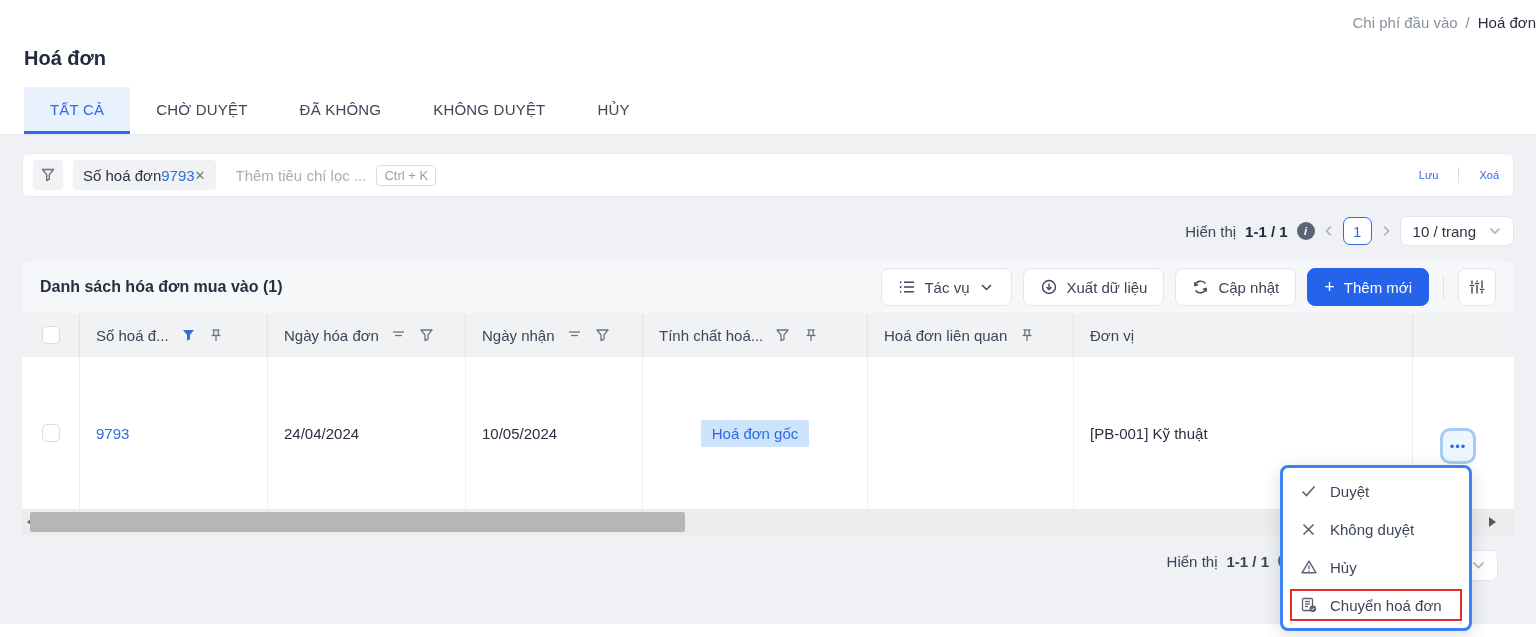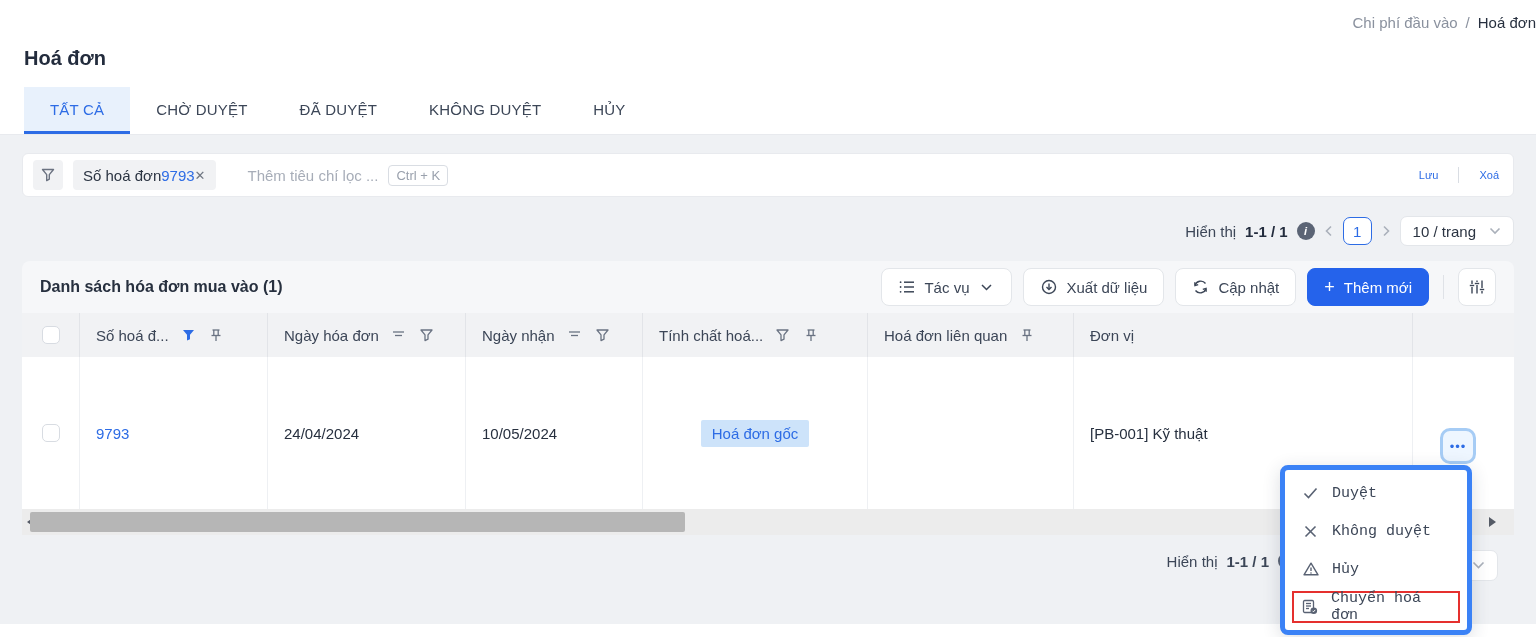--- a/index.html
+++ b/index.html
@@ -21,21 +21,21 @@
 
   
   .filter-bar { background:#fff; border:1px solid #e8eaee; border-radius:6px; height:44px;
                 display:flex; align-items:center; padding:0 14px 0 10px; }
   .funnel-btn { width:30px; height:30px; background:#f1f2f4; border-radius:4px; display:flex;
                 align-items:center; justify-content:center; cursor:pointer; }
   .chip { margin-left:10px; background:#f1f2f4; border-radius:4px; height:30px; display:flex;
           align-items:center; gap:0; padding:0 10px; font-size:15px; color:#2b3442; }
   .chip .chip-value { color:#2d6ce5; }
   .chip .chip-close { color:#6f7682; font-size:13px; cursor:pointer; }
-  .filter-placeholder { margin-left:32px; color:#a7adb8; font-size:15px; }
+  .filter-placeholder { margin-left:20px; color:#a7adb8; font-size:15px; }
   .kbd { margin-left:10px; border:1px solid #d9dde3; border-radius:4px; padding:2px 7px;
          font-size:13px; color:#9aa1ad; background:#fff; }
   .filter-actions { margin-left:auto; display:flex; align-items:center; gap:20px; font-size:11px; }
   .filter-actions .link { color:#2d6ce5; cursor:pointer; }
   .v-divider { width:1px; height:16px; background:#d9dde3; }
 
   
   .pagination { display:flex; align-items:center; justify-content:flex-end; gap:9px;
                 margin-top:19px; font-size:15px; color:#3c4657; }
   .pagination b { color:#232c3d; }
@@ -89,40 +89,40 @@
                        gap:9px; font-size:15px; color:#3c4657; }
   .bottom-size-select { position:absolute; right:38px; top:550px; width:120px; height:31px; background:#fff;
                         border:1px solid #e3e6ea; border-radius:7px; display:flex; align-items:center;
                         justify-content:flex-end; padding-right:10px; z-index:1; }
 
   
   .more-btn { position:absolute; left:1440px; top:428px; width:36px; height:36px; border-radius:10px;
               background:#eef6ff; border:3px solid #a6ccf5; color:#2d6ce5; font-size:13px; letter-spacing:1px;
               display:flex; align-items:center; justify-content:center; cursor:pointer; z-index:5; }
   .context-menu { position:absolute; left:1280px; top:465px; width:192px; background:#fff; border-radius:8px;
-                  box-shadow:0 4px 18px rgba(40,50,70,.16); border:5px solid #3b82f6; padding:4px 0; z-index:10;font-family:Liberation Mono, monospace; }
+                  box-shadow:0 4px 18px rgba(40,50,70,.16); border:3px solid #3b82f6; padding:4px 0; z-index:10; }
   .menu-item { height:38px; display:flex; align-items:center; gap:13px; padding:0 17px; font-size:15px;
                color:#3c4657; cursor:pointer; }
   .menu-item.highlighted { margin:3px 7px; height:32px; padding:0 8px; border:2px solid #e5302e; }
   .mi-icon { display:flex; align-items:center; justify-content:center; width:17px; }
 </style>
 </head>
 <body>
 
 <div class="topbar">
   <div class="breadcrumb">
     <span>Chi phí đầu vào</span>
     <span>/</span>
     <span class="current">Hoá đơn</span>
   </div>
   <div class="page-title">Hoá đơn</div>
   <div class="tabs">
     <div class="tab active">TẤT CẢ</div>
     <div class="tab">CHỜ DUYỆT</div>
-    <div class="tab">ĐÃ DUYỆT</div>
+    <div class="tab">ĐÃ KHÔNG</div>
     <div class="tab">KHÔNG DUYỆT</div>
     <div class="tab">HỦY</div>
   </div>
 </div>
 
 <div class="content">
 
   <div class="filter-bar">
     <div class="funnel-btn">
       <span class="mi-icon">

